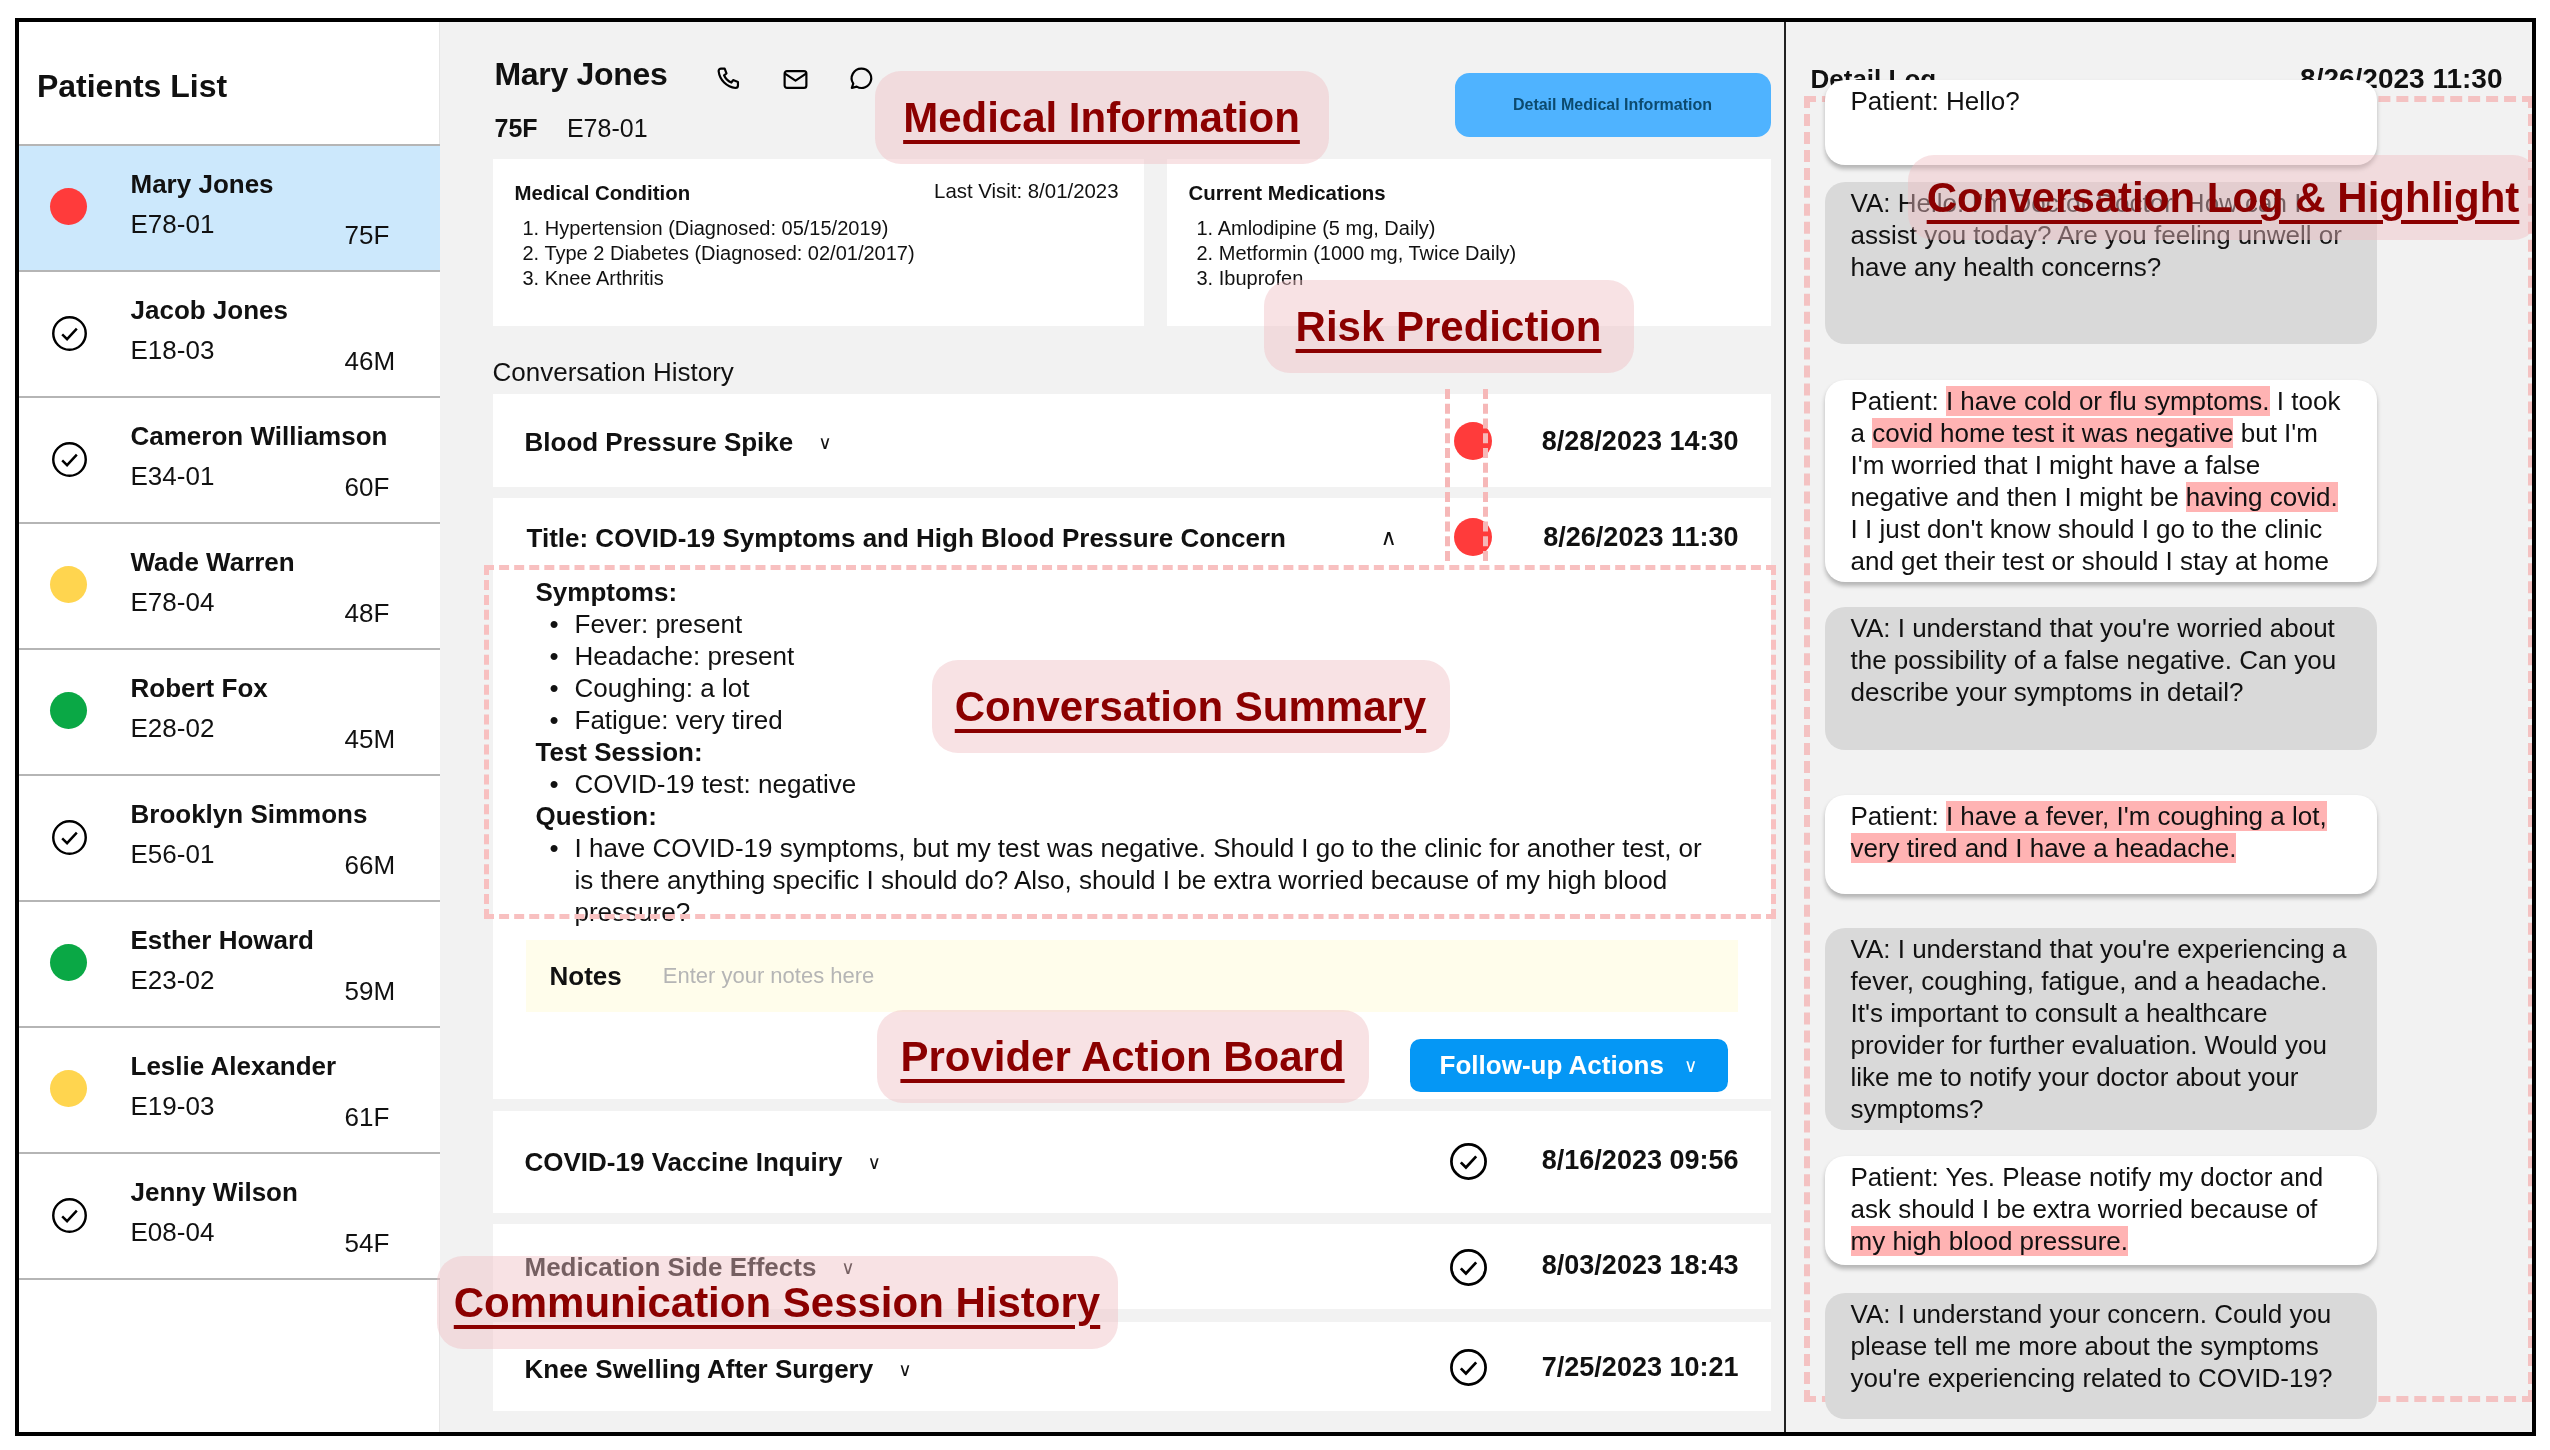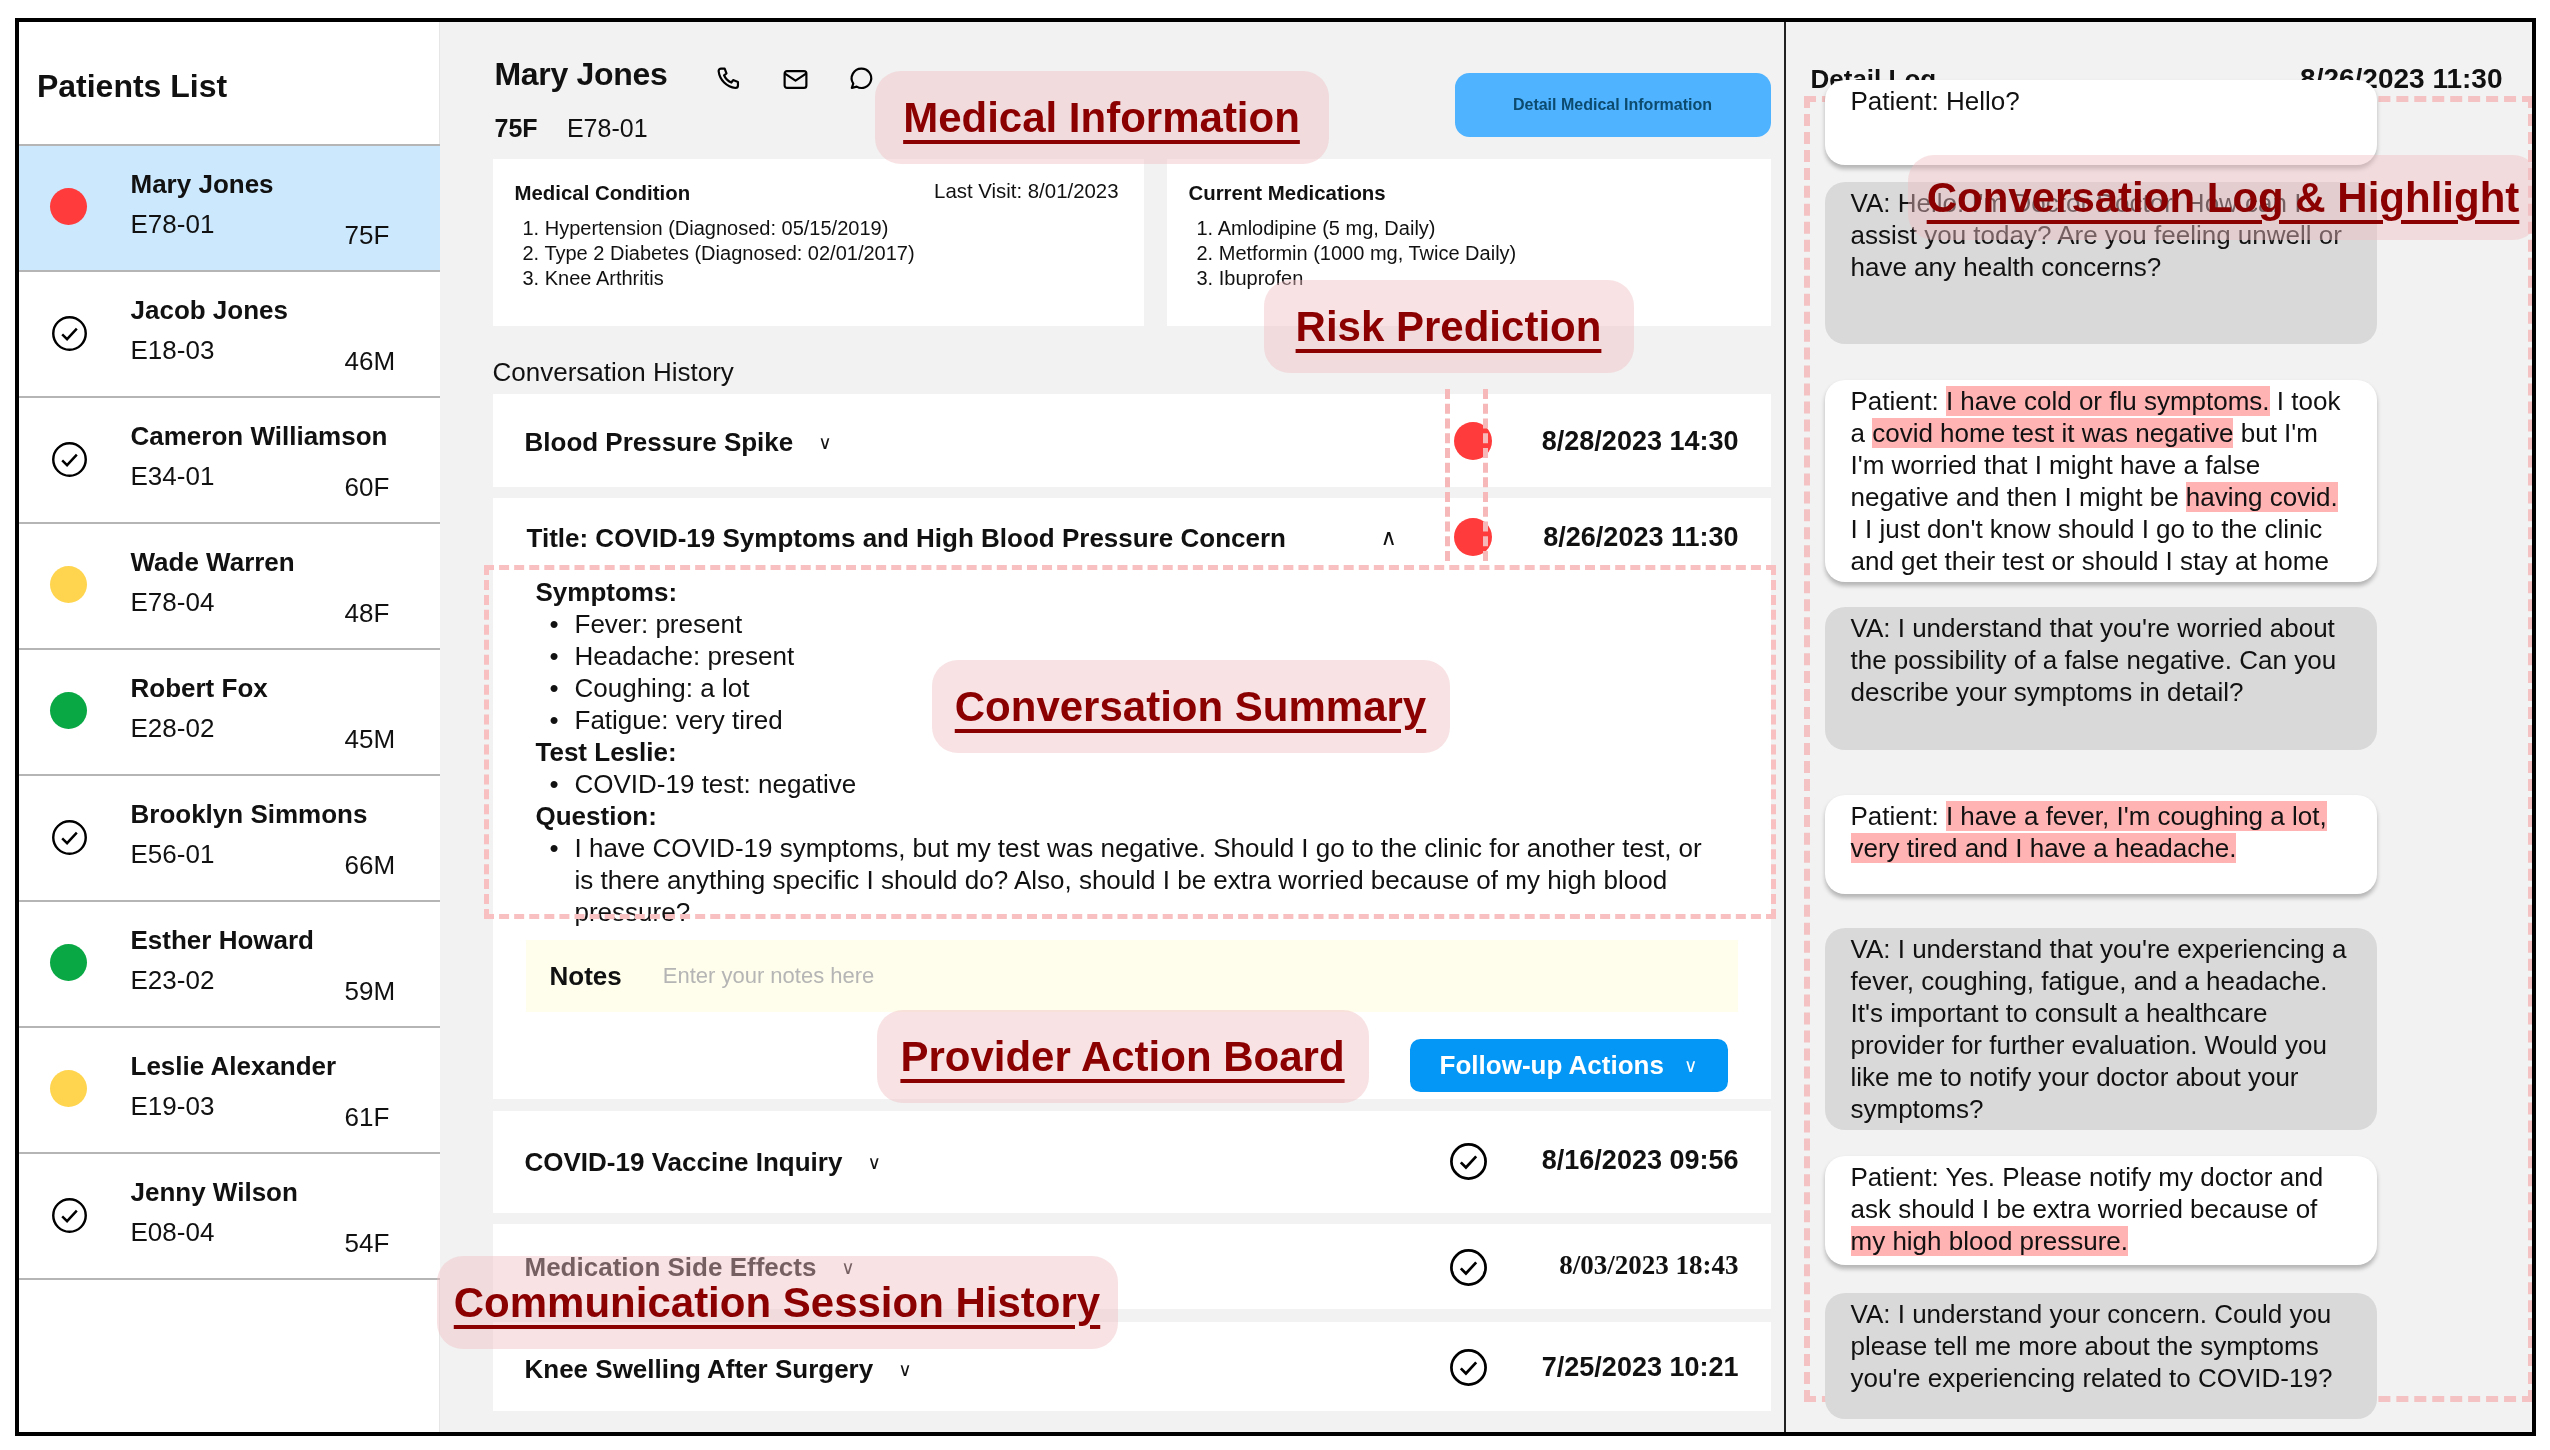--- a/index.html
+++ b/index.html
@@ -224,21 +224,21 @@
       <div class="session-date" style="top:24px;">8/26/2023 11:30</div>
 
       <div class="summary">
         <h4>Symptoms:</h4>
         <ul>
           <li>Fever: present</li>
           <li>Headache: present</li>
           <li>Coughing: a lot</li>
           <li>Fatigue: very tired</li>
         </ul>
-        <h4>Test Leslie:</h4>
+        <h4>Test Session:</h4>
         <ul>
           <li>COVID-19 test: negative</li>
         </ul>
         <h4>Question:</h4>
         <ul>
           <li style="width:1144px;">I have COVID-19 symptoms, but my test was negative. Should I go to the clinic for another test, or is there anything specific I should do? Also, should I be extra worried because of my high blood pressure?</li>
         </ul>
       </div>
 
       <div class="notes">
@@ -266,21 +266,21 @@
 
     <div class="session" style="top:1202px;height:85px;">
       <div class="session-title" style="top:28px;">
         <span>Medication Side Effects</span>
         <span class="chev">∨</span>
       </div>
       <svg class="check-icon" style="left:955px;top:22.4px;" viewBox="0 0 24 24" fill="none" stroke="#000" stroke-width="1.6">
           <circle cx="12" cy="12" r="10"></circle>
           <path d="M7.5 12.5l3 3 6-6.5"></path>
         </svg>
-      <div class="session-date" style="top:26px;font-family:Liberation Serif, serif;">8/03/2023 18:43</div>
+      <div class="session-date" style="top:26px;">8/03/2023 18:43</div>
     </div>
 
     <div class="session" style="top:1300px;height:89px;">
       <div class="session-title" style="top:32px;">
         <span>Knee Swelling After Surgery</span>
         <span class="chev">∨</span>
       </div>
       <svg class="check-icon" style="left:955px;top:25px;" viewBox="0 0 24 24" fill="none" stroke="#000" stroke-width="1.6">
           <circle cx="12" cy="12" r="10"></circle>
           <path d="M7.5 12.5l3 3 6-6.5"></path>

